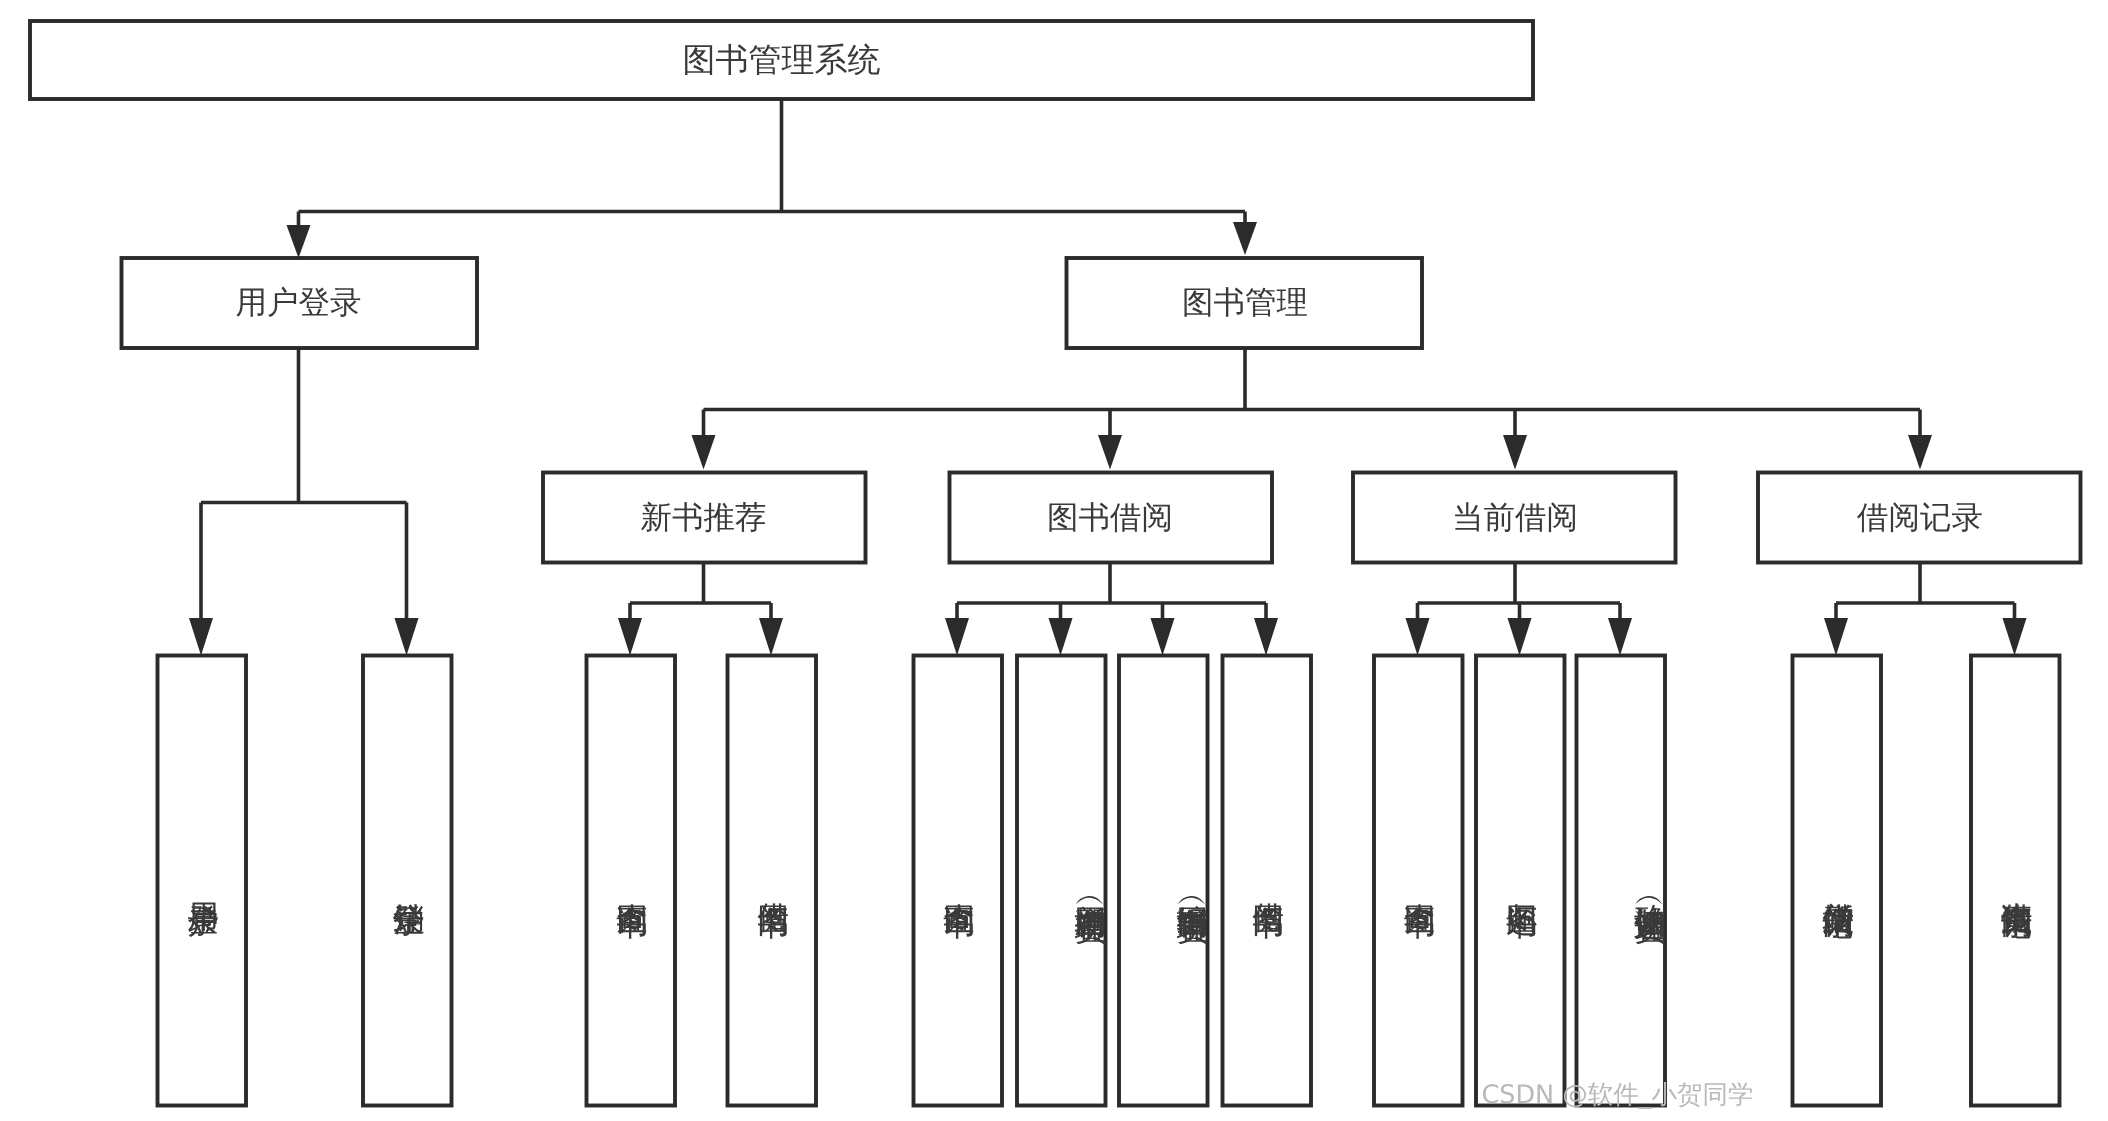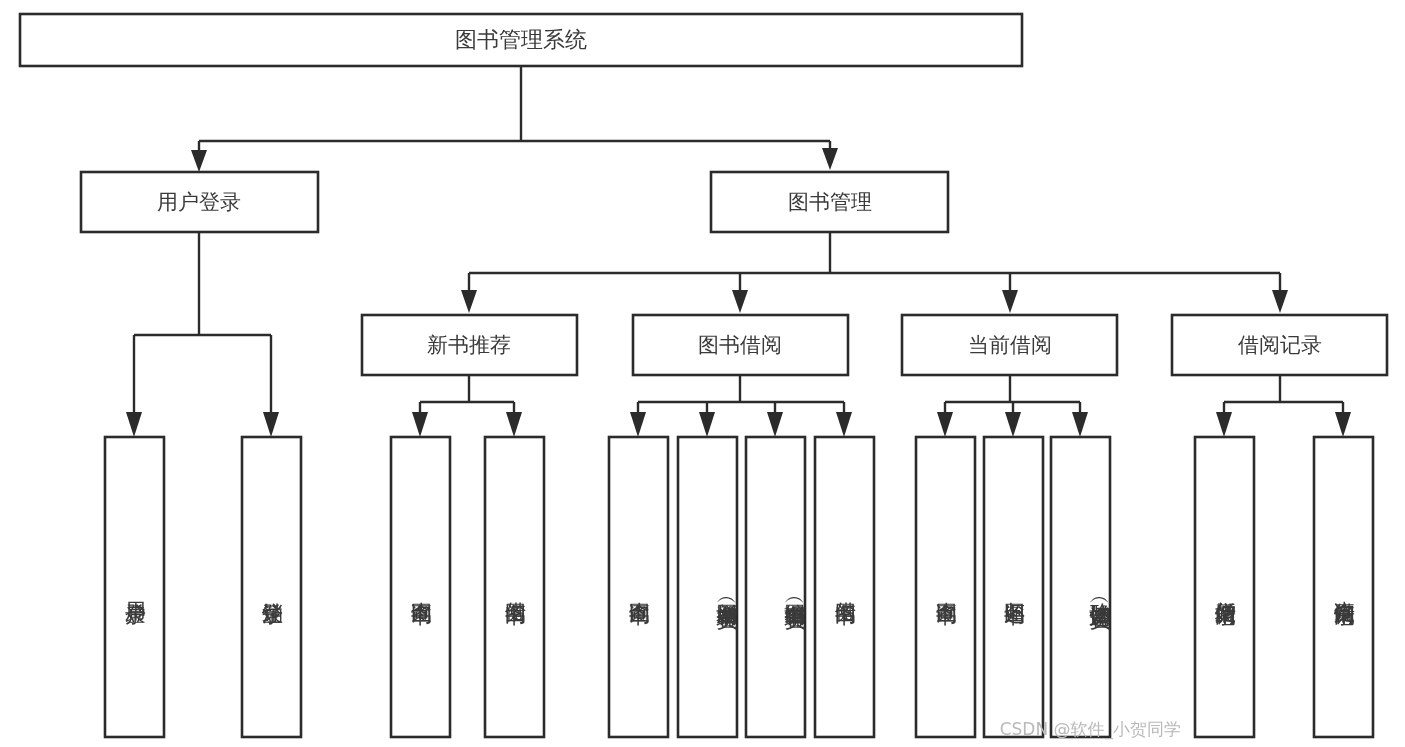--- a/index.html
+++ b/index.html
@@ -64,21 +64,21 @@
     letter-spacing: 1px;
     text-align: center;
     white-space: nowrap;
     pointer-events: none;
     display: flex;
     align-items: center;
     justify-content: center;
   }
   .watermark {
     position: absolute;
-    right: 8px;
+    right: 20px;
     bottom: 6px;
     font-family: "DejaVu Sans", "Liberation Sans", sans-serif;
     font-size: 17px;
     color: #b9b9b9;
     white-space: nowrap;
     pointer-events: none;
   }
 </style>
 </head>
 <body>

